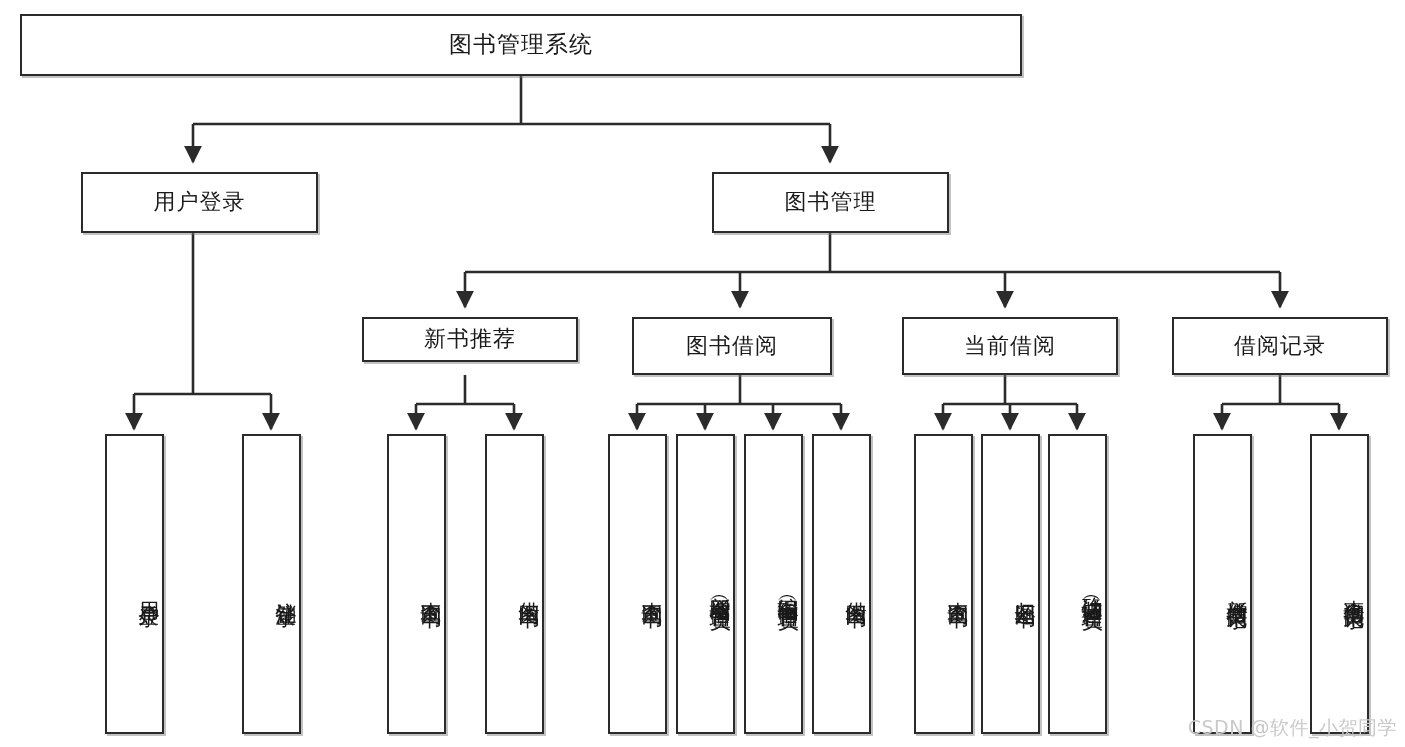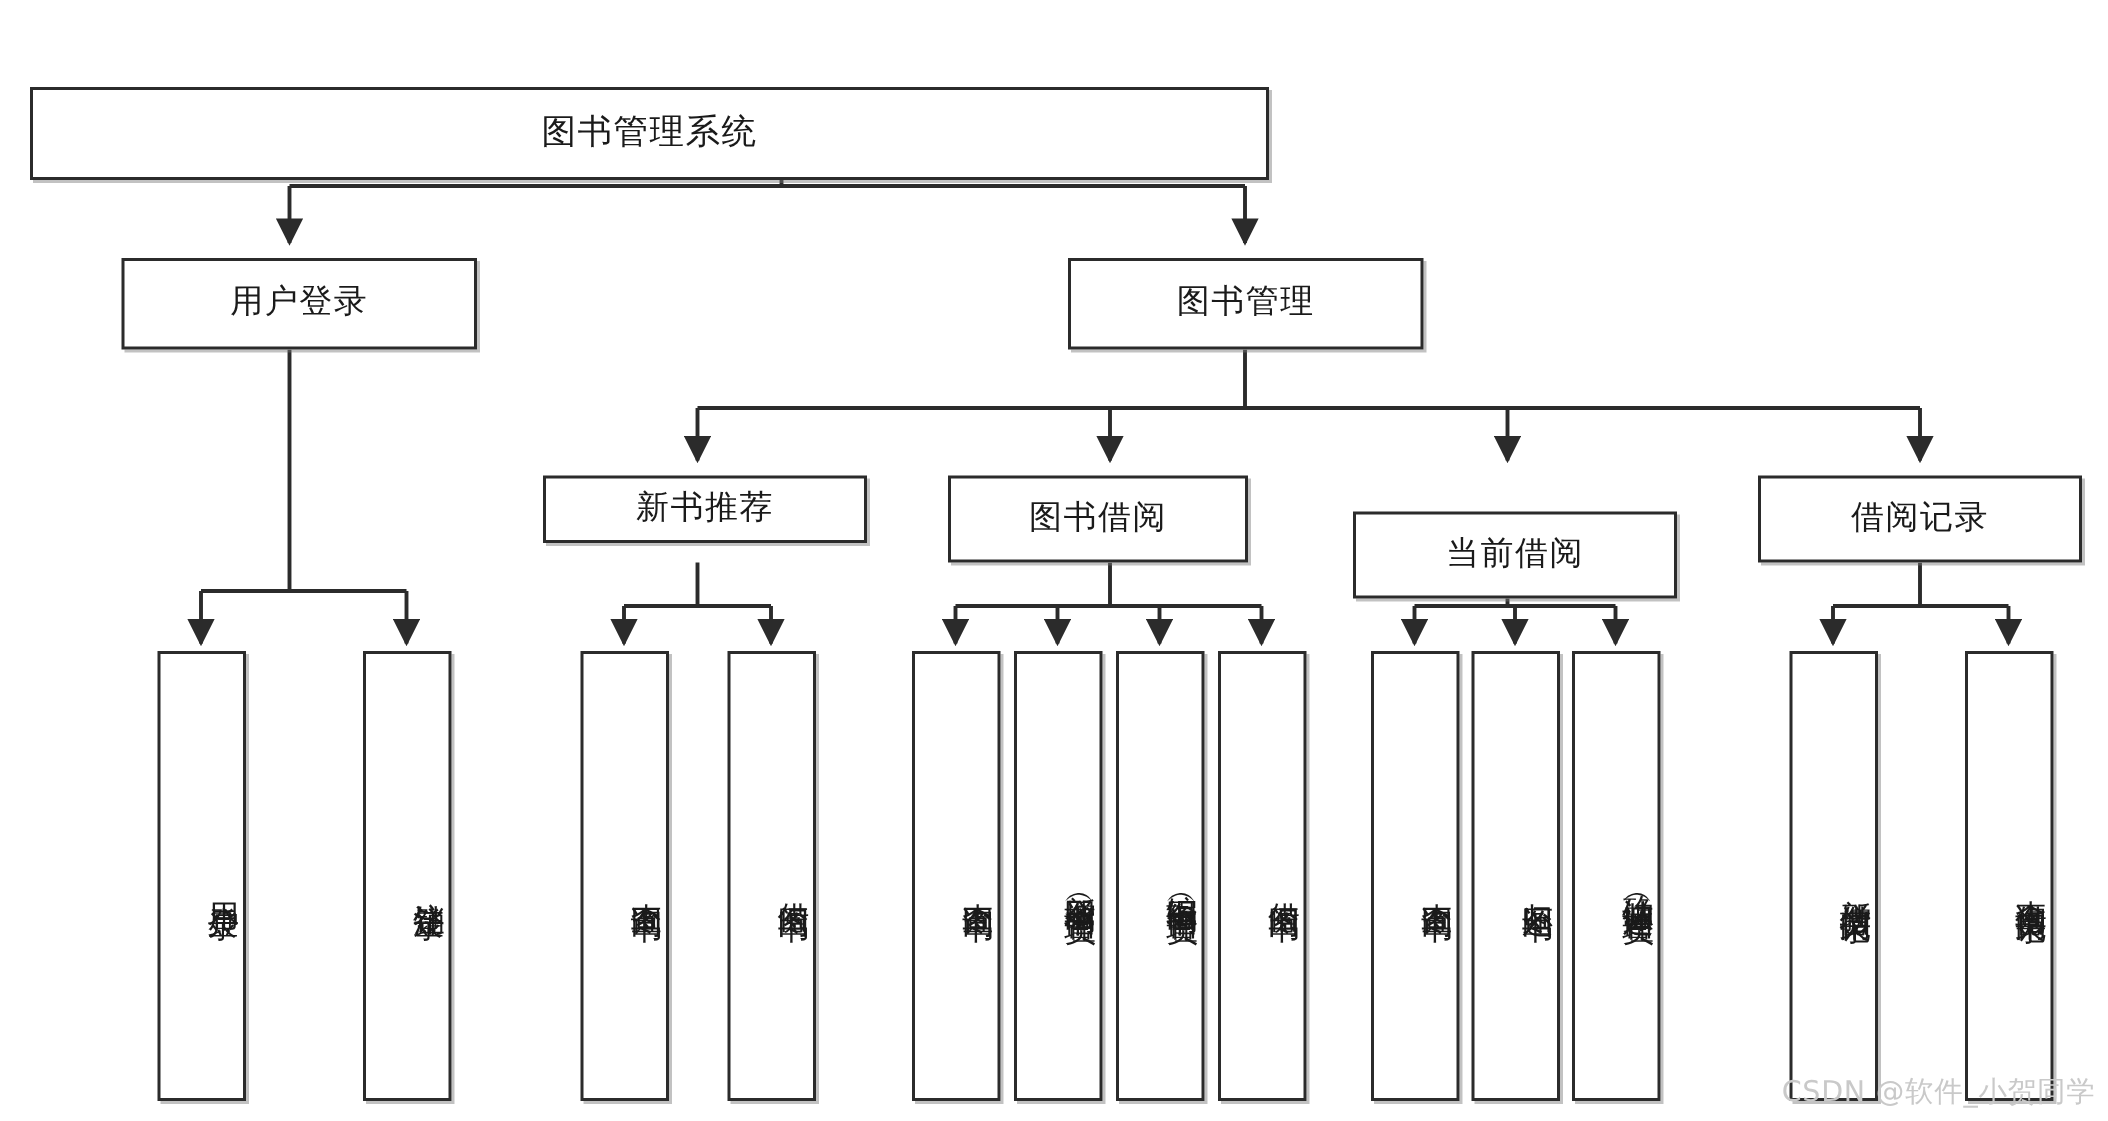--- a/index.html
+++ b/index.html
@@ -114,38 +114,38 @@
       <path d="M 1010 404 L 1010 429" marker-end="url(#arrow)"></path>
       <path d="M 1077 404 L 1077 429" marker-end="url(#arrow)"></path>
 
       <path d="M 1280 375 L 1280 404"></path>
       <path d="M 1222 404 L 1339 404"></path>
       <path d="M 1222 404 L 1222 429" marker-end="url(#arrow)"></path>
       <path d="M 1339 404 L 1339 429" marker-end="url(#arrow)"></path>
     </g>
   </svg>
 
-  <div class="node horiz root" style="left:20px; top:14px; width:826px; height:62px;margin-top:44px;">
+  <div class="node horiz root" style="left:20px; top:14px; width:1002px; height:62px;">
     <span>图书管理系统</span>
   </div>
 
   <div class="node horiz" style="left:81px; top:172px; width:237px; height:61px;">
     <span>用户登录</span>
   </div>
   <div class="node horiz" style="left:712px; top:172px; width:237px; height:61px;">
     <span>图书管理</span>
   </div>
 
   <div class="node horiz" style="left:362px; top:317px; width:216px; height:45px;">
     <span>新书推荐</span>
   </div>
   <div class="node horiz" style="left:632px; top:317px; width:200px; height:58px;">
     <span>图书借阅</span>
   </div>
-  <div class="node horiz" style="left:902px; top:317px; width:216px; height:58px;margin-top:24px;">
+  <div class="node horiz" style="left:902px; top:317px; width:216px; height:58px;">
     <span>当前借阅</span>
   </div>
   <div class="node horiz" style="left:1172px; top:317px; width:216px; height:58px;">
     <span>借阅记录</span>
   </div>
 
   <div class="node vert" style="left:105px; top:434px; width:59px; height:300px;">
     <span>用户登录</span>
   </div>
   <div class="node vert" style="left:242px; top:434px; width:59px; height:300px;">

